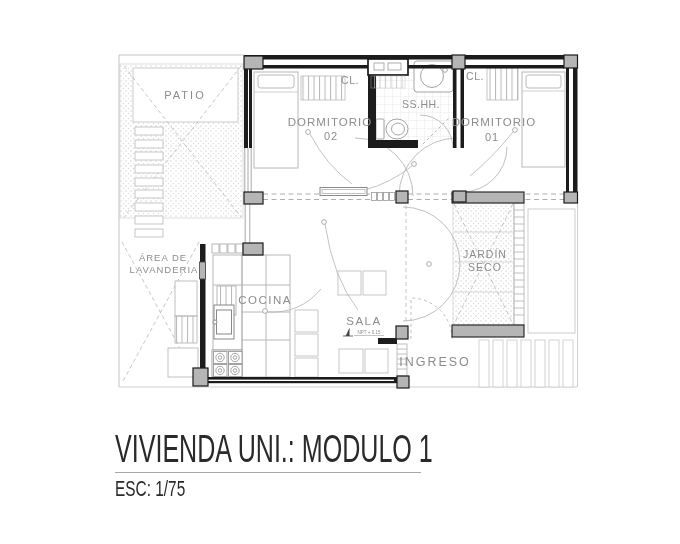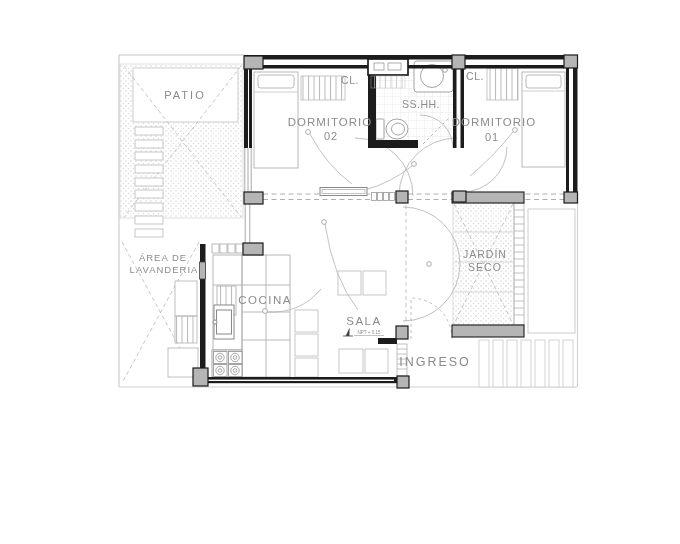--- a/index.html
+++ b/index.html
@@ -267,13 +267,18 @@
     <text x="421" y="108" font-size="10.5" letter-spacing="0.5">SS.HH.</text>
     <text x="265" y="304" font-size="11.5" letter-spacing="1.5">COCINA</text>
     <text x="364" y="325" font-size="11.5" letter-spacing="1.5">SALA</text>
     <text x="369" y="334" font-size="4.5" fill="#9a9a9a">NPT + 0.15</text>
     <text x="485" y="258" font-size="10.5" letter-spacing="1">JARDÍN</text>
     <text x="485" y="271" font-size="10.5" letter-spacing="1">SECO</text>
     <text x="435" y="366" font-size="12.5" letter-spacing="2">INGRESO</text>
   </g>
 </svg>
 
+<div class="titleblock">
+  <div class="title">VIVIENDA UNI.: MODULO 1</div>
+  <div class="rule"></div>
+  <div class="scale">ESC: 1/75</div>
 </div>
+</div>
 
 </body></html>

